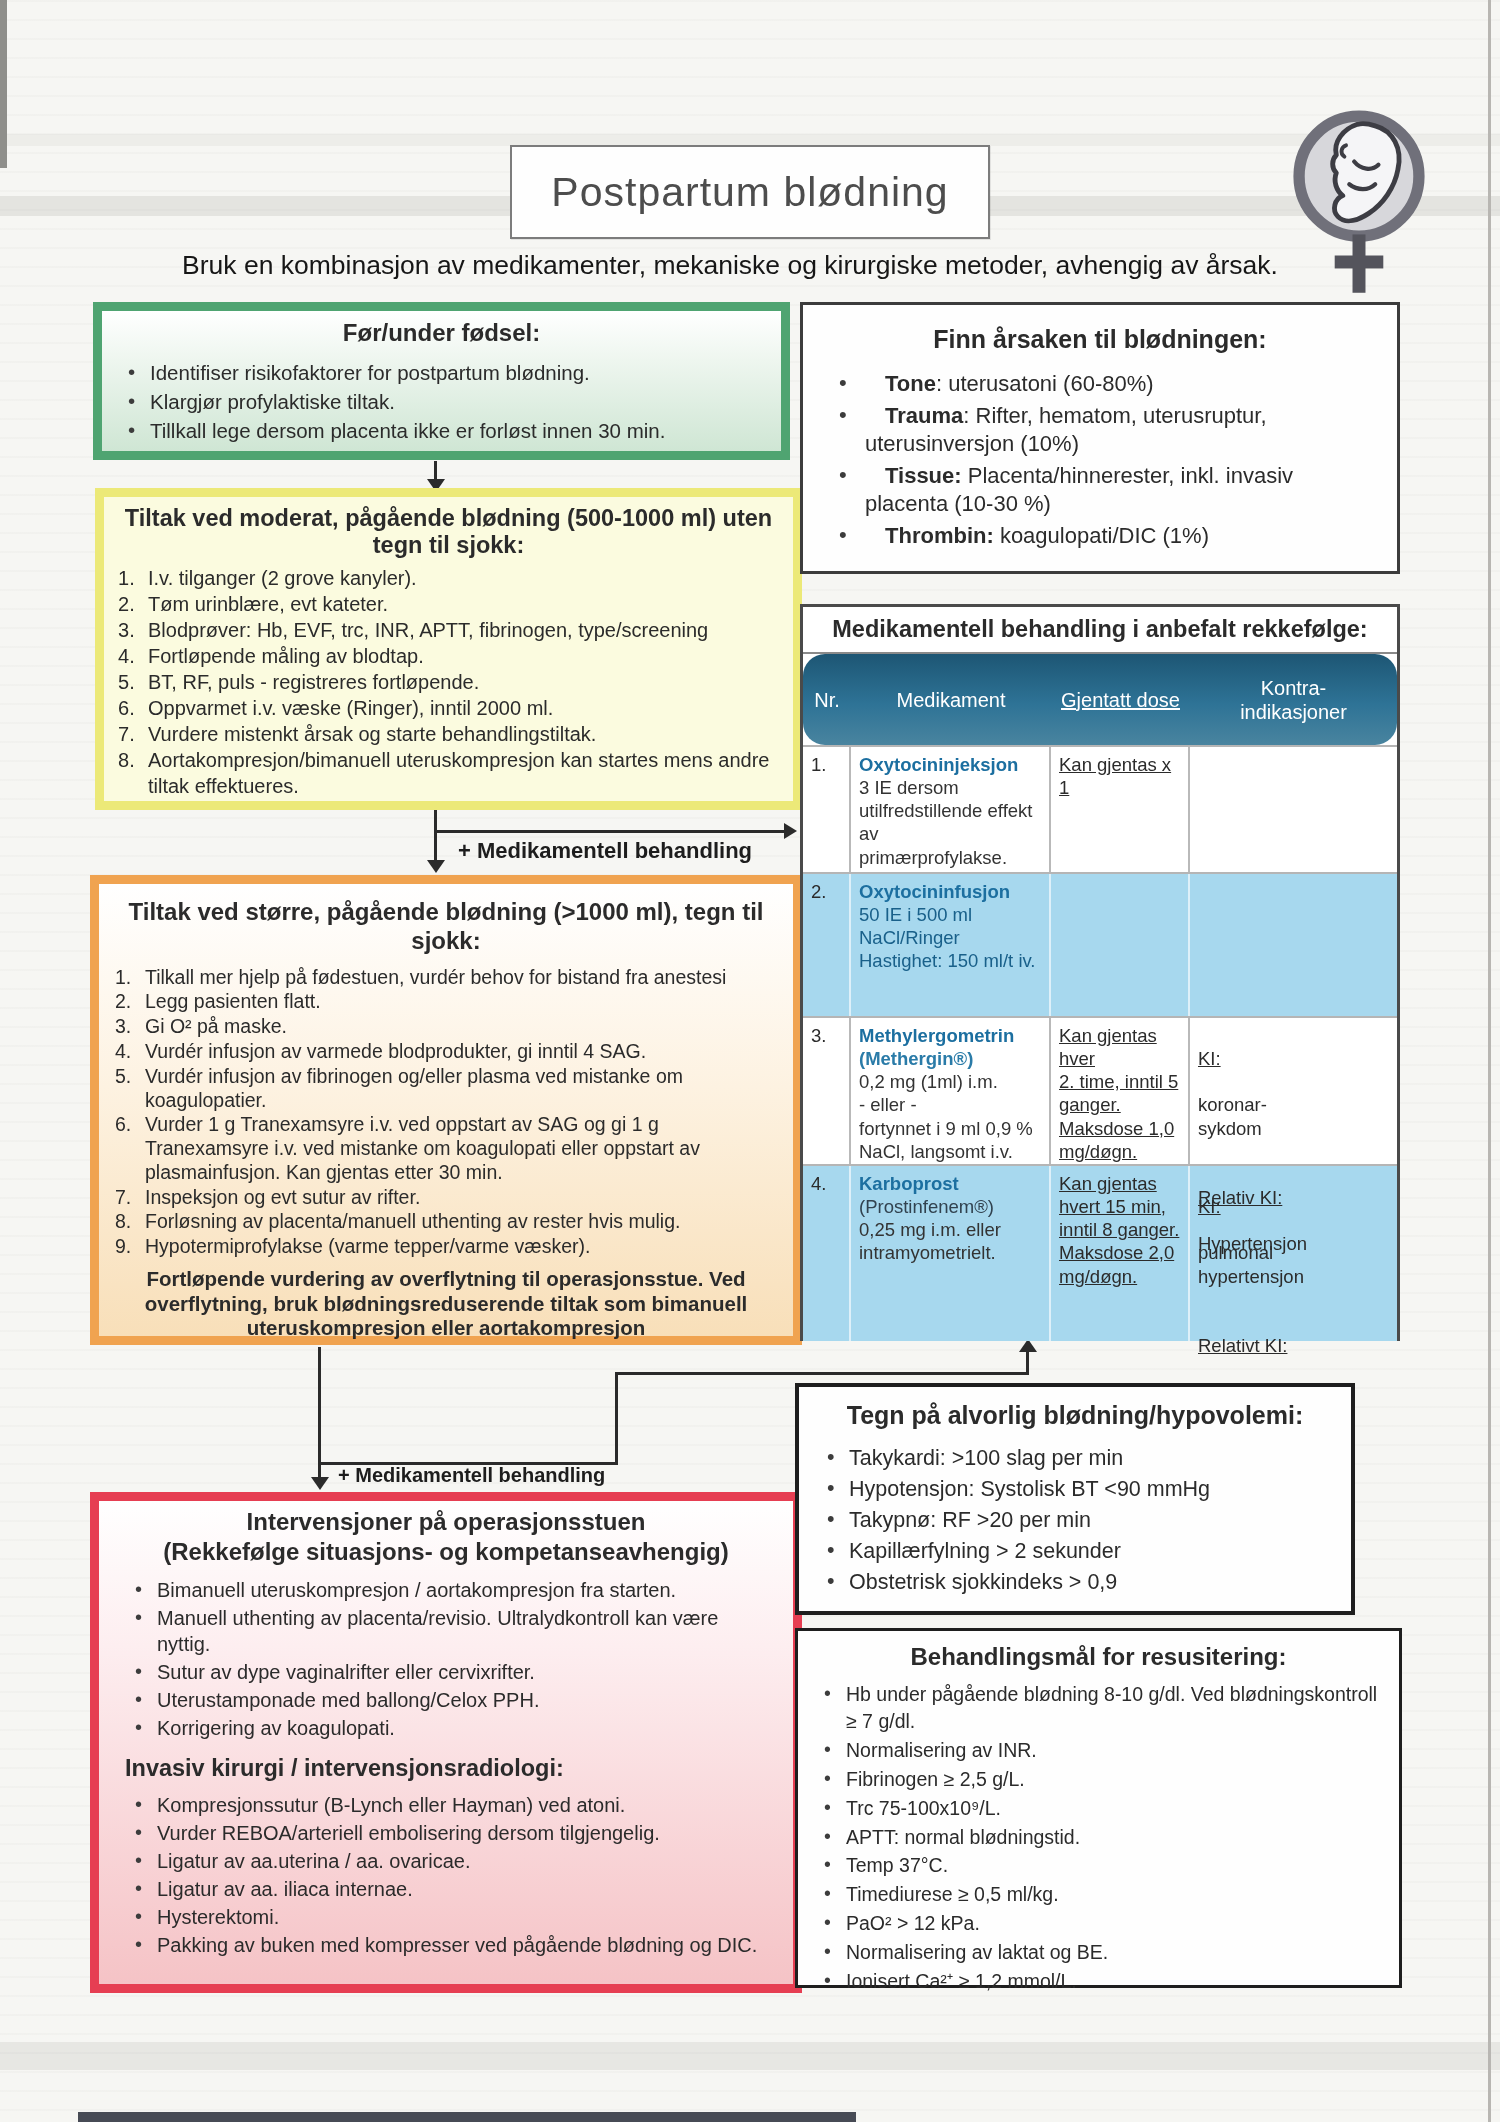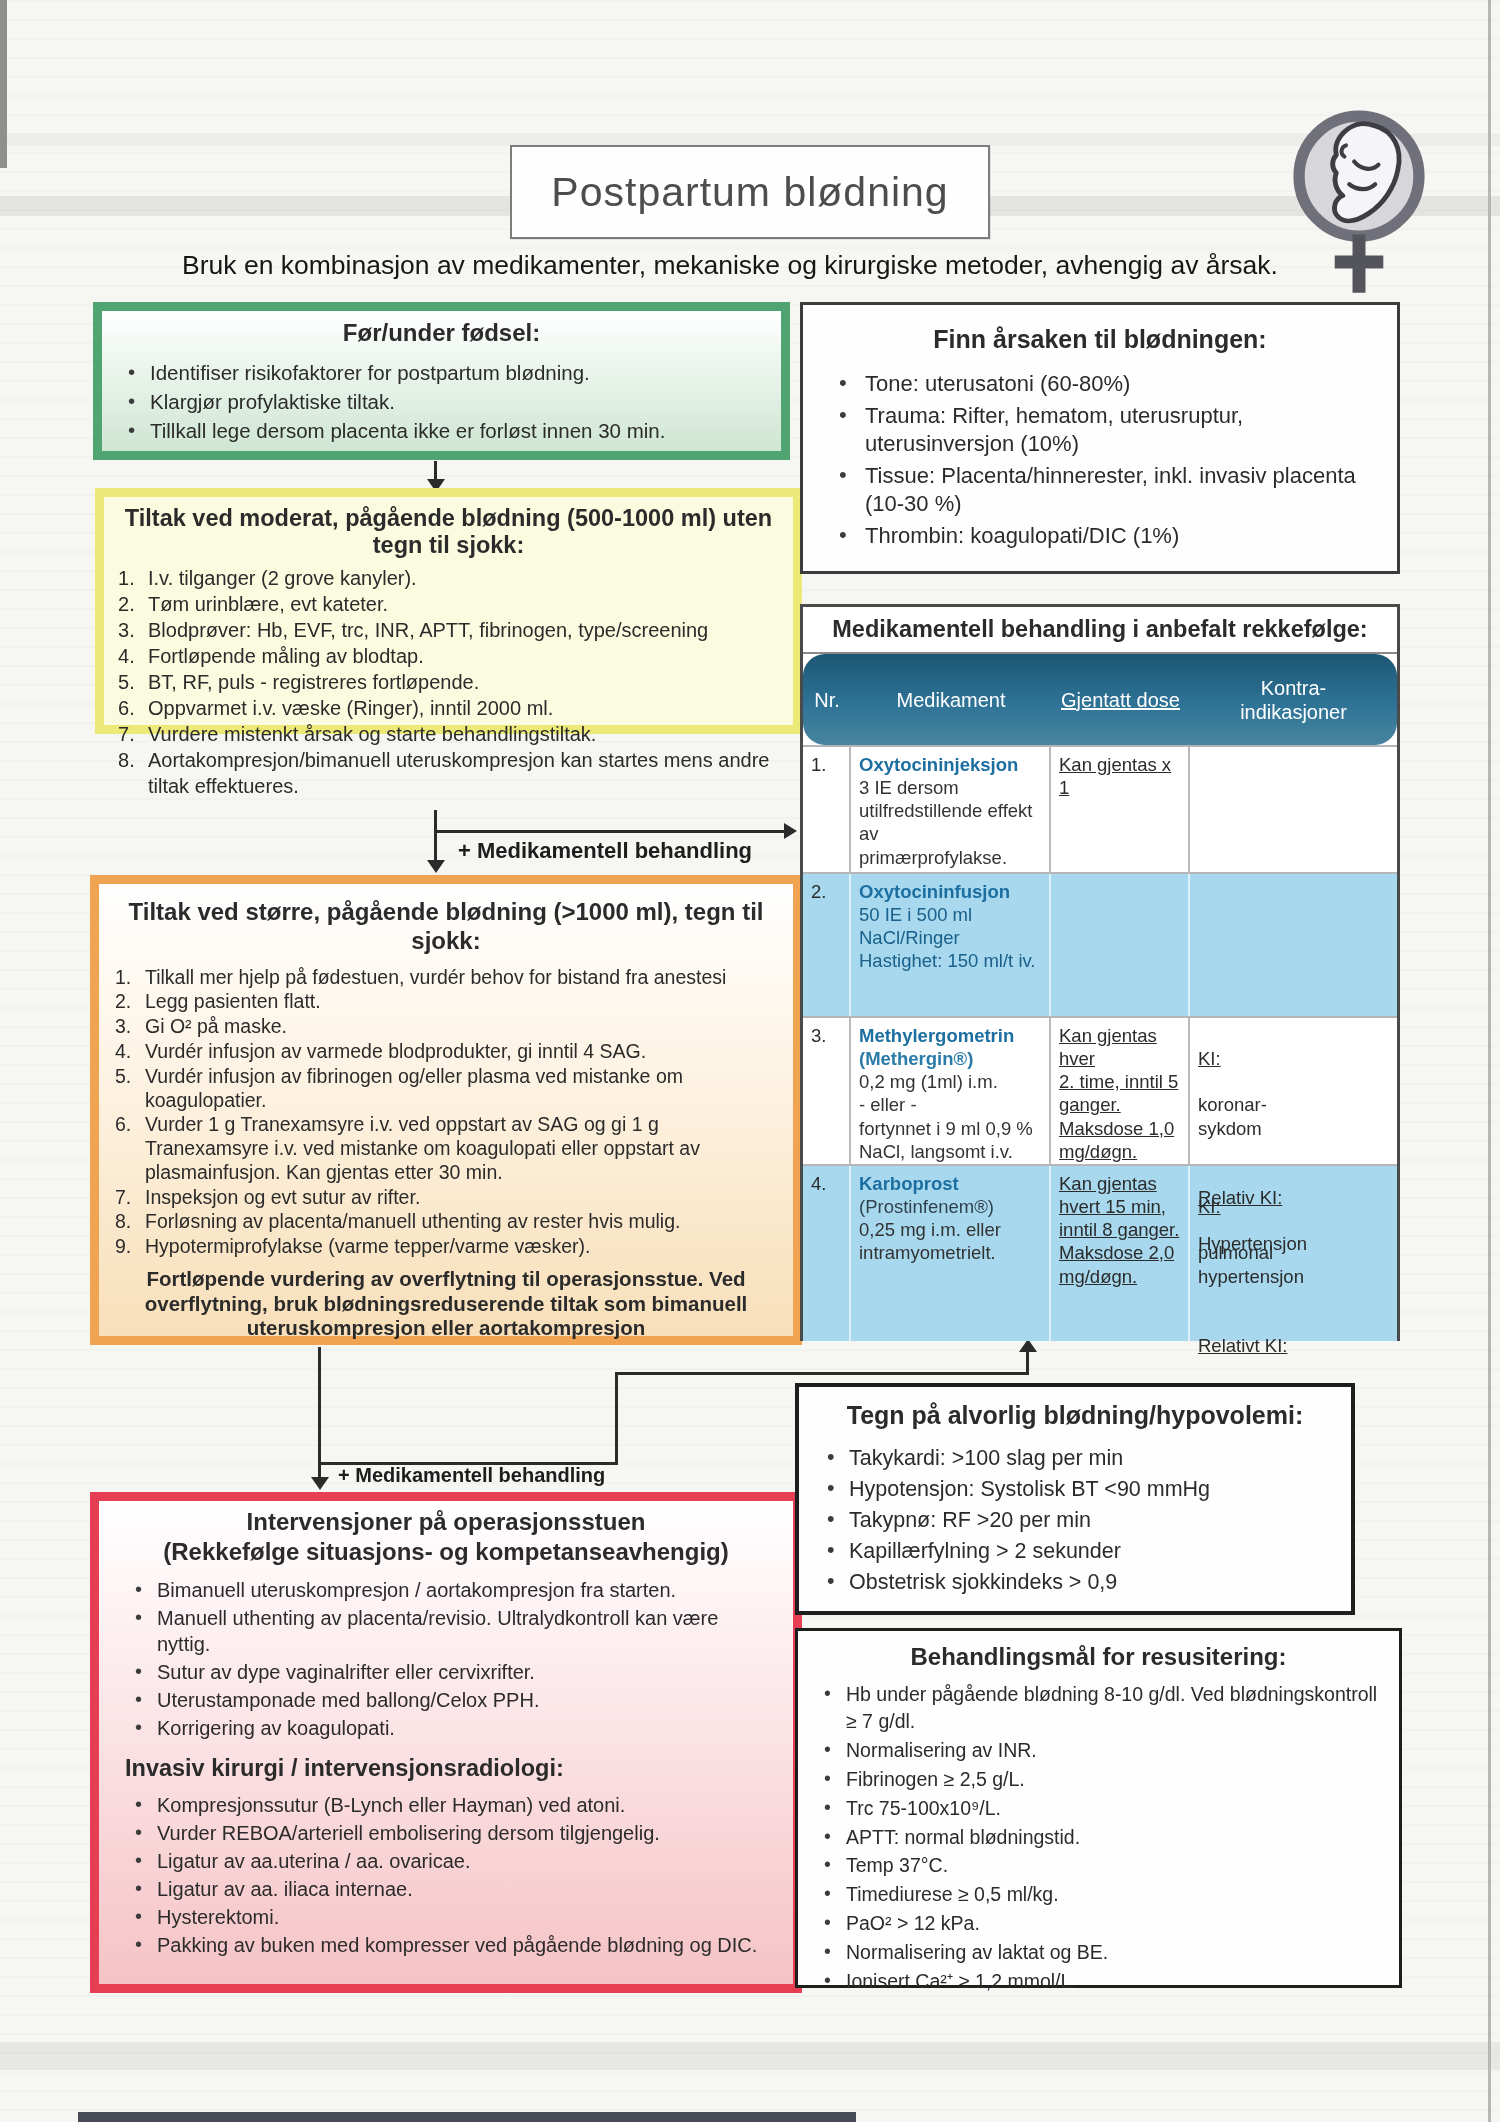--- a/index.html
+++ b/index.html
@@ -24,21 +24,21 @@
   ul.blist li::before{content:"•";position:absolute;left:12px;top:-1px;color:#3c3c3c;}
   ol.nlist{counter-reset:n;}
   ol.nlist li{position:relative;padding-left:32px;counter-increment:n;}
   ol.nlist li::before{content:counter(n) ". ";position:absolute;left:2px;}
   
   .green-box{left:93px;top:302px;width:697px;height:158px;border:9px solid #4fa471;
     background:linear-gradient(180deg,#ffffff 0%,#eef6ef 35%,#cfe6d4 100%);padding:8px 14px 6px;}
   .green-box .box-title{font-size:24px;margin-bottom:12px;}
   .green-box ul.blist{font-size:20.5px;line-height:1.32;}
   
-  .yellow-box{left:95px;top:488px;width:707px;height:246px;border:9px solid #ece978;background:#fbfbdf;padding:8px 12px 4px;}
+  .yellow-box{left:95px;top:488px;width:707px;height:322px;border:9px solid #ece978;background:#fbfbdf;padding:8px 12px 4px;}
   .yellow-box .box-title{font-size:23.5px;line-height:1.15;margin-bottom:6px;}
   .yellow-box ol.nlist{font-size:20px;line-height:1.3;}
   
   .orange-box{left:90px;top:875px;width:712px;height:470px;border:9px solid #f0a350;
     background:linear-gradient(180deg,#ffffff 0%,#fdf2e1 45%,#f8dfb9 100%);padding:14px 14px 4px;}
   .orange-box .box-title{font-size:24px;line-height:1.2;margin-bottom:10px;}
   .orange-box ol.nlist{font-size:19.5px;line-height:1.22;}
   .orange-box ol.nlist li{margin:1px 0;}
   .severe-footer{font-weight:bold;text-align:center;font-size:20.5px;line-height:1.2;margin-top:8px;}
   
@@ -46,21 +46,21 @@
     background:linear-gradient(180deg,#ffffff 0%,#fdeef0 30%,#f5c3c6 100%);padding:6px 24px 4px;}
   .red-box .box-title{font-size:24px;line-height:1.25;}
   .red-box ul.blist{font-size:20px;line-height:1.3;margin-top:10px;}
   .red-box .sub-head{font-weight:bold;font-size:23.5px;margin:14px 0 10px 2px;}
   
   .cause-box{left:800px;top:302px;width:600px;height:272px;background:#fefefe;border:3px solid #3c3c3c;padding:20px 18px;}
   .cause-box .box-title{font-size:25px;margin-bottom:16px;}
   .cause-box ul.blist{font-size:22px;line-height:1.3;}
   .cause-box ul.blist li{padding-left:44px;margin:3px 0;}
   .cause-box ul.blist li::before{left:18px;}
-  .cause-box .lbl{font-weight:normal;}
+  .cause-box .lbl{font-weight:bold;margin-left:20px;}
   
   .signs-box{left:795px;top:1383px;width:560px;height:232px;background:#fefefe;border:4px solid #1e1e1e;padding:14px 16px;}
   .signs-box .box-title{font-size:25px;margin-bottom:14px;}
   .signs-box ul.blist{font-size:21.5px;line-height:1.35;}
   .goals-box{left:795px;top:1628px;width:607px;height:360px;background:#fefefe;border:3px solid #1e1e1e;padding:12px 14px;}
   .goals-box .box-title{font-size:24px;margin-bottom:10px;}
   .goals-box ul.blist{font-size:19.5px;line-height:1.38;}
   
   .med-table{left:800px;top:604px;width:600px;height:737px;background:#fff;border:3px solid #4a4a4a;}
   .mt-title{height:45px;display:flex;align-items:center;justify-content:center;font-weight:bold;font-size:23.5px;border-bottom:2px solid #8a8a8a;}

